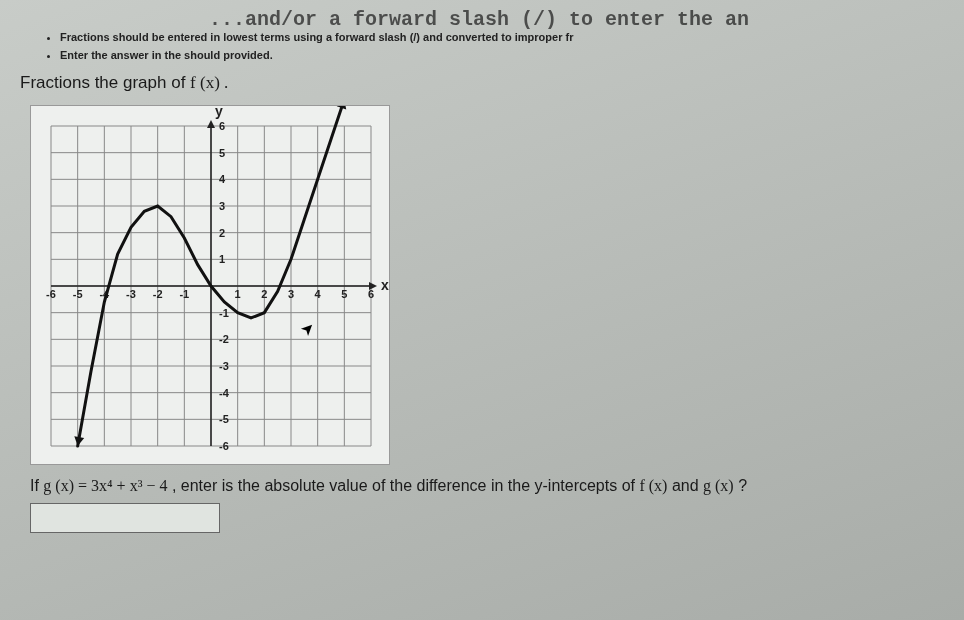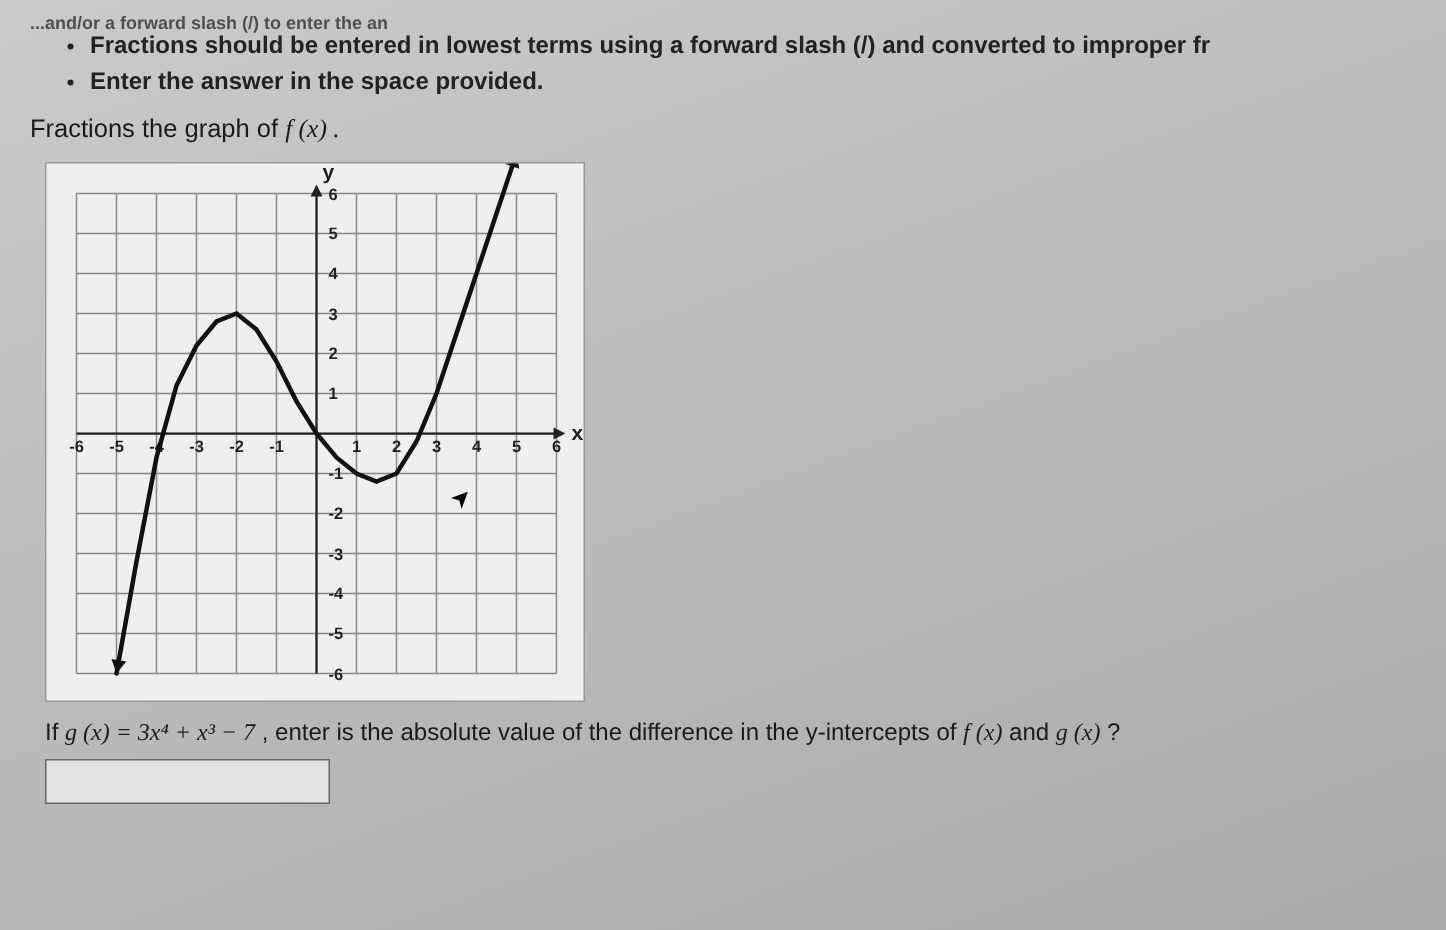--- a/index.html
+++ b/index.html
@@ -11,21 +11,21 @@
     padding: 8px 20px;
     overflow: hidden;
     color: #1a1a1a;
   }
   .instructions {
     padding-left: 40px;
     margin-bottom: 12px;
   }
   .instructions li {
     font-weight: bold;
-    font-size: 16px;
+    font-size: 11px;
     margin-bottom: 6px;
     color: #222;
     list-style: disc;
   }
   .prompt {
     font-size: 17px;
     margin-bottom: 12px;
   }
   .chart-container {
     width: 360px;
@@ -55,33 +55,33 @@
   .answer-box {
     width: 190px;
     height: 30px;
     border: 1px solid #666;
     background: #e0e4e0;
     margin-top: 8px;
     margin-left: 10px;
     font-size: 14px;
     padding: 4px 6px;
   }
-  .math-i { font-style: italic; font-family: 'Times New Roman', serif;}
-  .partial-top { font-size:12px; font-weight:bold; text-align:left; padding-right:6px; opacity:0.7;}
+  .math-i { font-family: 'Times New Roman', serif;}
+  .partial-top { font-size:20px; font-weight:bold; text-align:center; padding-right:6px; opacity:0.7;font-family:Liberation Mono, monospace;}
 </style>
 </head>
 <body>
 
 
 
 <div class="partial-top">...and/or a forward slash (/) to enter the an</div>
 
 <ul class="instructions">
   <li>Fractions should be entered in lowest terms using a forward slash (/) and converted to improper fr</li>
-  <li>Enter the answer in the space provided.</li>
+  <li>Enter the answer in the should provided.</li>
 </ul>
 
 <p class="prompt">
   <span>Fractions the graph of </span>
   <span class="math-i">f (x) .</span>
 </p>
 
 <div class="chart-container">
   <svg id="chart-svg" width="360" height="360" viewBox="0 0 360 360">
       <line x1="20" y1="340" x2="20" y2="20" class="grid-line"></line>
@@ -142,21 +142,21 @@
       <text x="350" y="184" class="axis-label" text-anchor="start">x</text>
       <path d="M46.666666666666664,340 L60,265.33333333333337 L73.33333333333333,196 L86.66666666666667,148 L100,121.33333333333337 L113.33333333333334,105.33333333333331 L126.66666666666666,100 L140,110.66666666666666 L153.33333333333334,132 L166.66666666666666,158.66666666666669 L180,180 L193.33333333333331,196 L206.66666666666669,206.66666666666666 L220,212 L233.33333333333331,206.66666666666666 L246.66666666666669,185.33333333333334 L260,153.33333333333331 L273.3333333333333,113.33333333333331 L286.6666666666667,73.33333333333331 L300,33.333333333333314 L313.3333333333333,-6.666666666666629 " class="curve"></path>
       <polygon points="46.666666666666664,340 53.170920290561995,332.019105012842 43.32664453547717,330.2611986280054" fill="#111"></polygon>
       <polygon points="313.3333333333333,-6.666666666666629 305.7438669489292,0.2903441857038047 315.23069992943437,3.4526218458721845" fill="#111"></polygon>
     </svg>
   <span class="cursor-arrow" style="left: 270px; top: 212.667px; transform: rotate(-45deg);">➤</span>
 </div>
 
 <p class="question">
   <span>If </span>
-  <span class="math-i">g (x) = 3x⁴ + x³ − 7</span>
+  <span class="math-i">g (x) = 3x⁴ + x³ − 4</span>
   <span>, enter is the absolute value of the difference in the y-intercepts of </span>
   <span class="math-i">f (x)</span>
   <span> and </span>
   <span class="math-i">g (x)</span>
   <span>?</span>
 </p>
 
 <input type="text" class="answer-box" style="">
 
 

